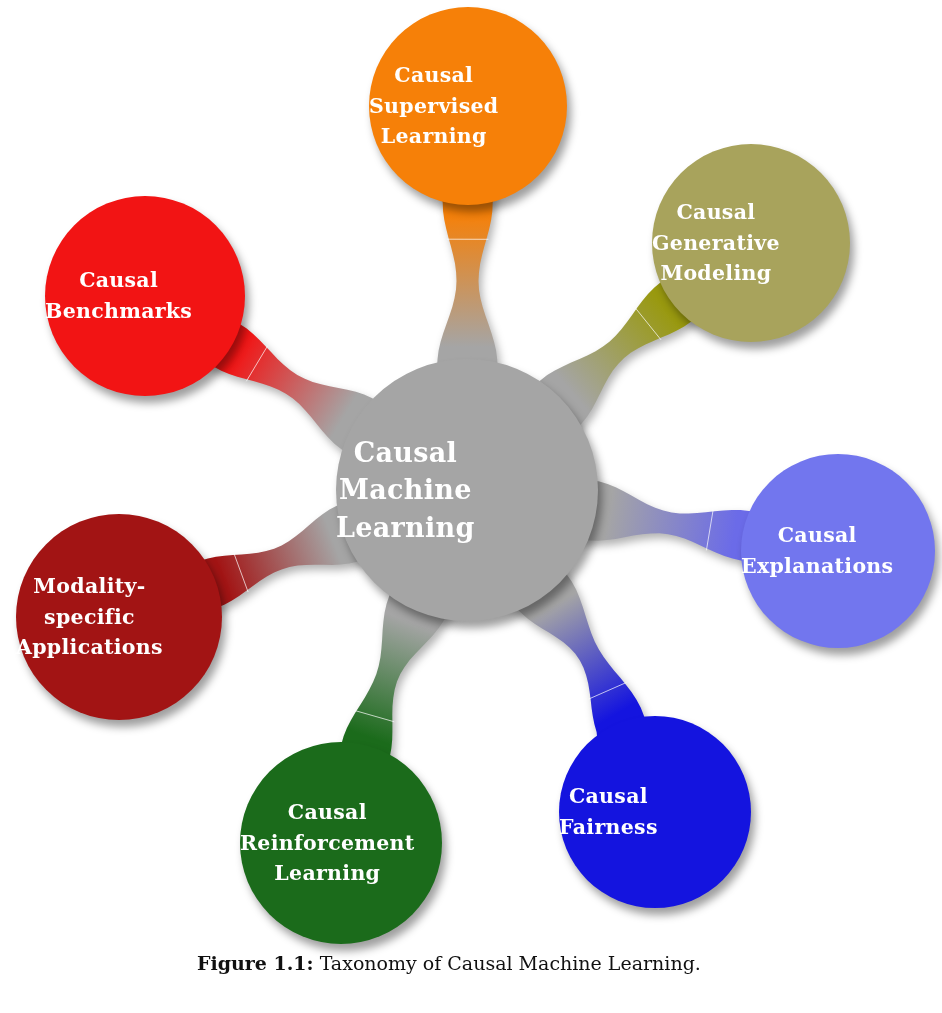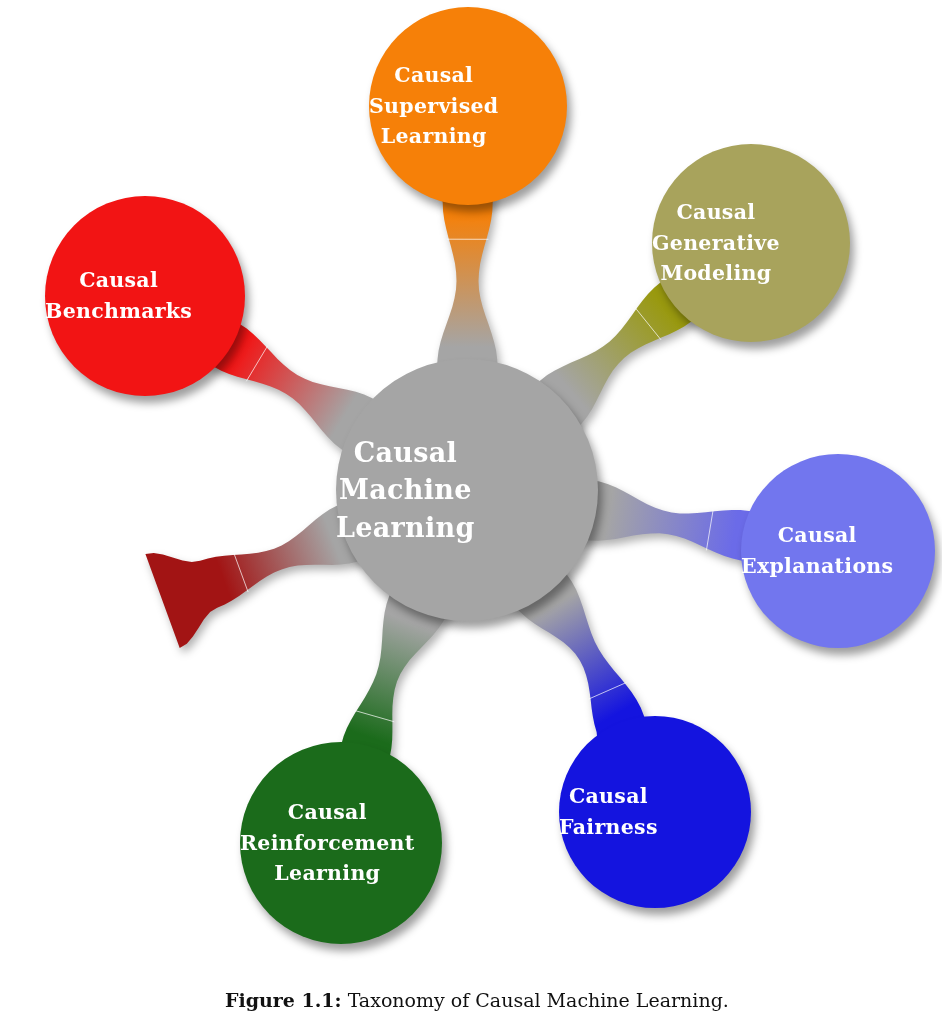--- a/index.html
+++ b/index.html
@@ -32,25 +32,24 @@
     line-height: 1.5;
     letter-spacing: 0.3px;
   }
   .node.center .label {
     font-size: 27px;
     line-height: 1.38;
   }
   .caption {
     position: absolute;
     left: 197px;
-    top: 989px;
+    top: 952px;
     font-size: 19px;
     color: #111111;
     white-space: nowrap;
-    margin-left: 28px;
   }
   .caption b { font-weight: bold; }
 </style>
 </head>
 <body>
 
 <div class="stage">
 
   <svg class="links" id="connector-svg" width="942" height="1013">
       <defs>
@@ -142,20 +141,25 @@
     <span class="label">Causal
 Fairness</span>
   </div>
 
   <div class="node" style="left: 240px; top: 742px; height: 202px; width: 202px; background: rgb(27, 107, 27);">
     <span class="label">Causal
 Reinforcement
 Learning</span>
   </div>
 
+  <div class="node" style="left: 16px; top: 514px; height: 206px; width: 206px; background: rgb(162, 20, 20);">
+    <span class="label">Modality-
+specific
+Applications</span>
+  </div>
 
   <div class="node" style="left: 45px; top: 196px; height: 200px; width: 200px; background: rgb(242, 20, 20);">
     <span class="label">Causal
 Benchmarks</span>
   </div>
 
   <div class="caption" style="color: rgb(17, 17, 17);">
     <b>Figure 1.1:</b>
     <span>Taxonomy of Causal Machine Learning.</span>
   </div>

